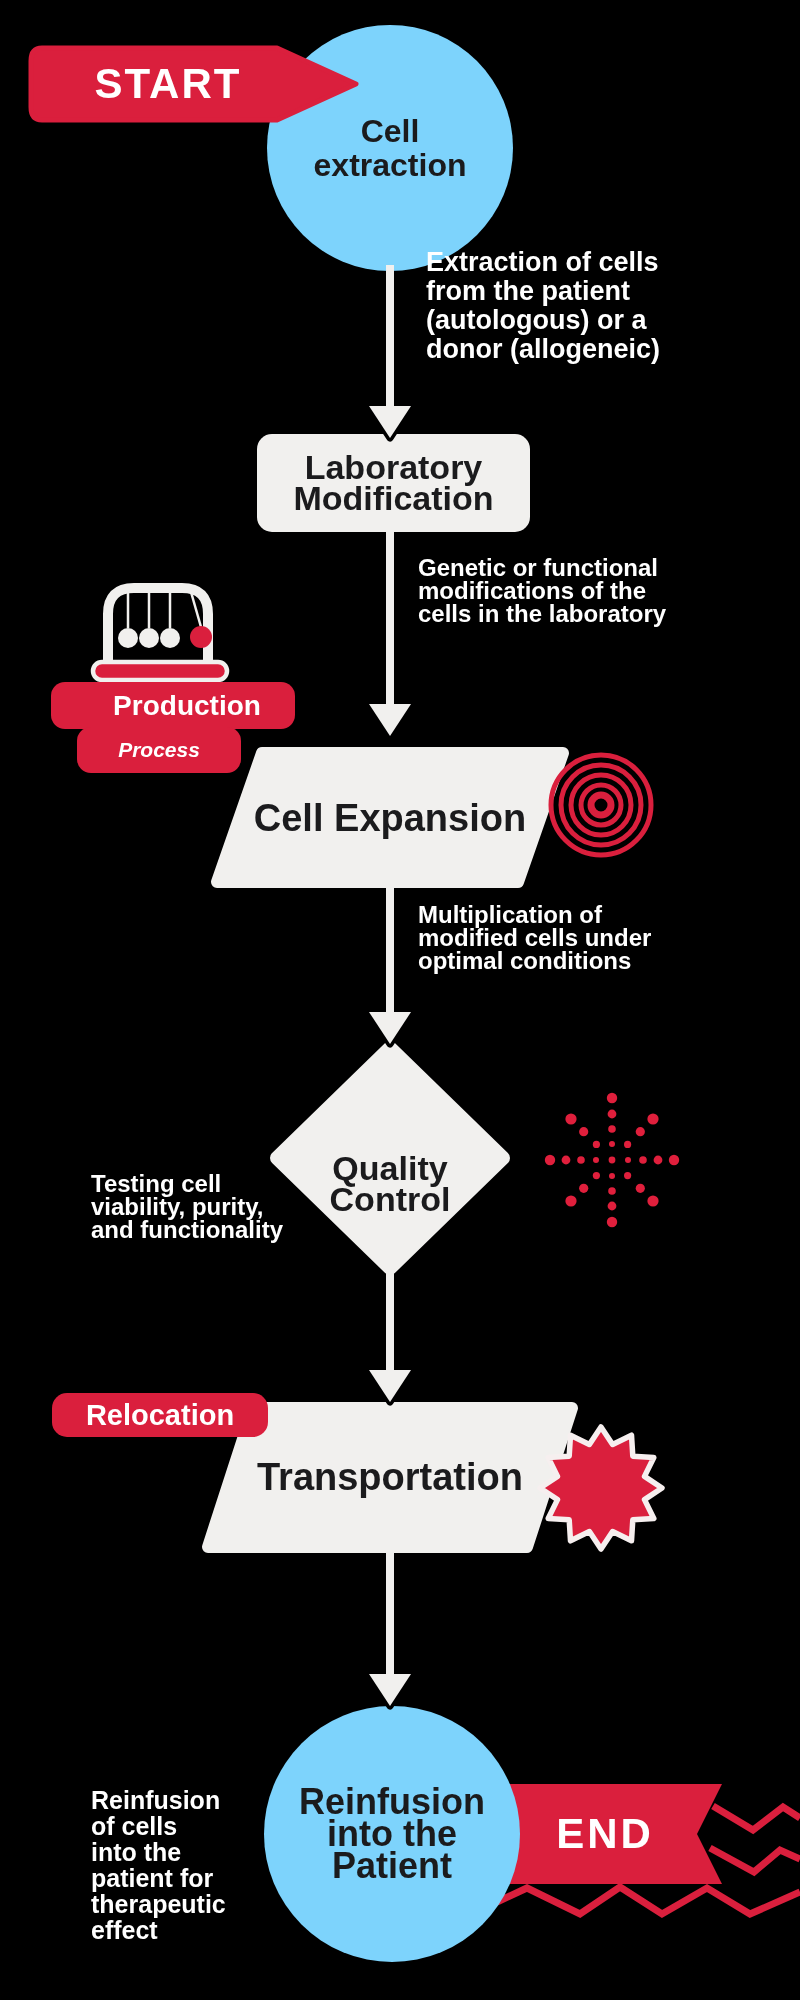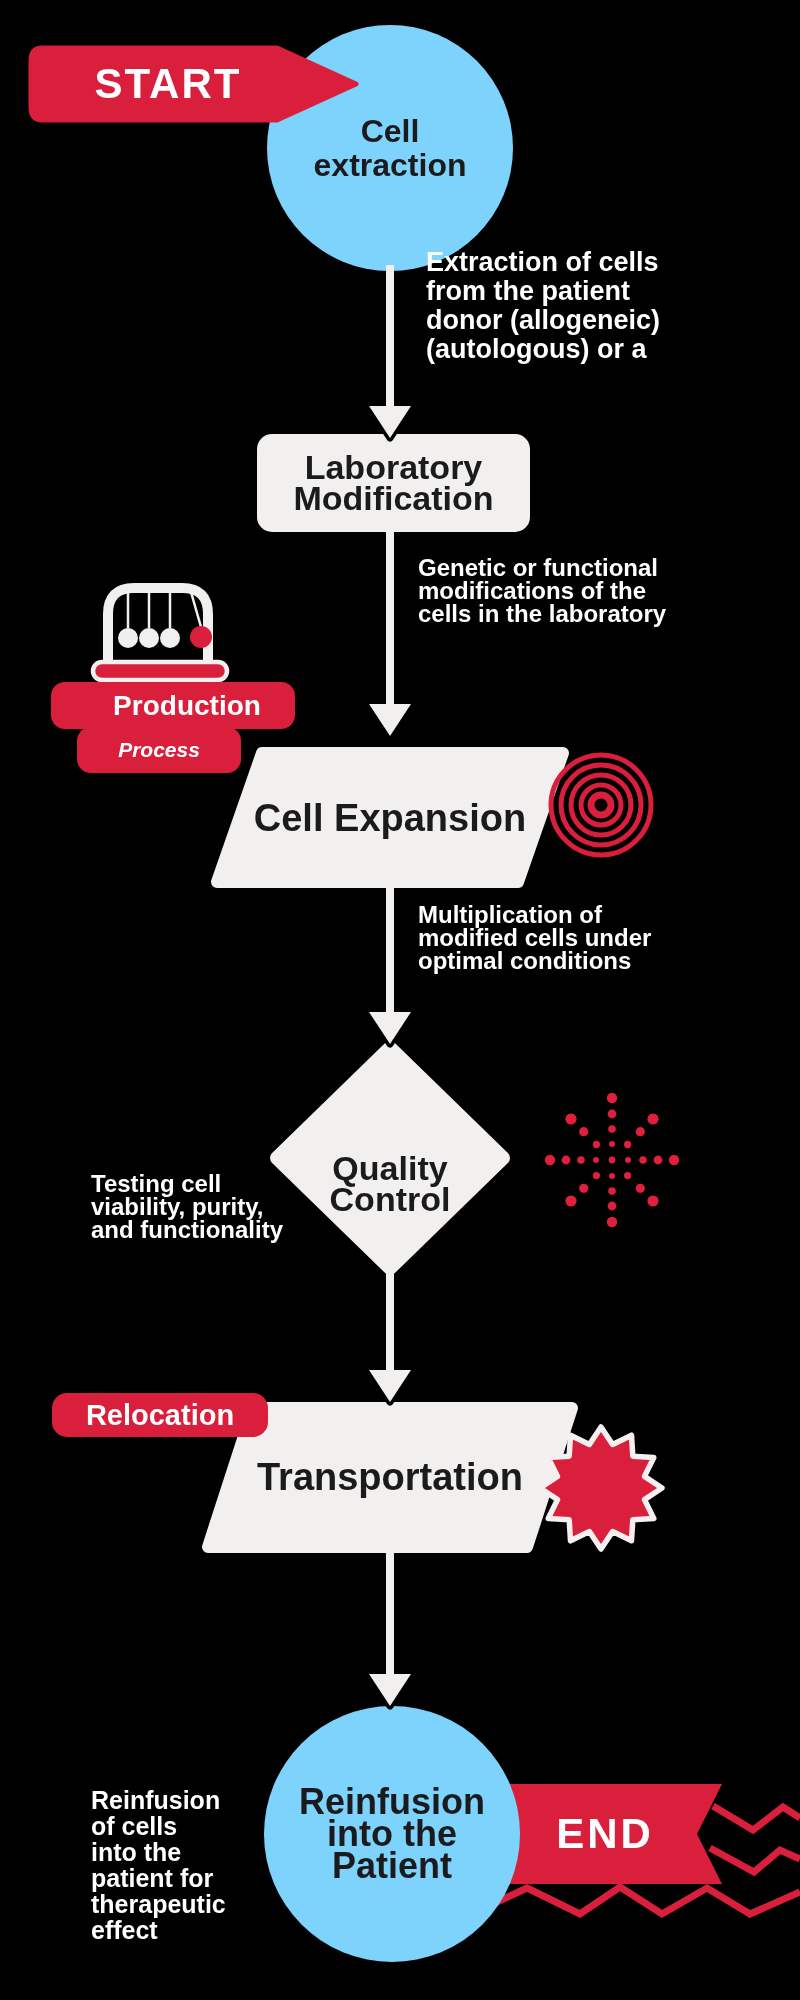--- a/index.html
+++ b/index.html
@@ -85,22 +85,22 @@
   </div>
 
   <svg id="start-banner" class="abs accent" width="334" height="80" viewBox="0 0 334 80">
     <path d="M14 3 H249 L328 39 L249 75 H14 Q3 75 3 62 V16 Q3 3 14 3 Z" fill="#DA1F3D" stroke="#DA1F3D" stroke-width="5" stroke-linejoin="round"></path>
   </svg>
   <div id="start-label" class="abs">START</div>
 
   <div id="desc-extraction" class="desc">
     <span class="ln">Extraction of cells</span>
     <span class="ln">from the patient</span>
+    <span class="ln">(autologous) or a</span>
     <span class="ln">donor (allogeneic)</span>
-    <span class="ln">(autologous) or a</span>
   </div>
 
   <div id="box-laboratory" class="node-box">
     <div class="node-title">
       <span class="ln">Laboratory</span>
       <span class="ln">Modification</span>
     </div>
   </div>
   <div id="desc-laboratory" class="desc">
     <span class="ln">Genetic or functional</span>

